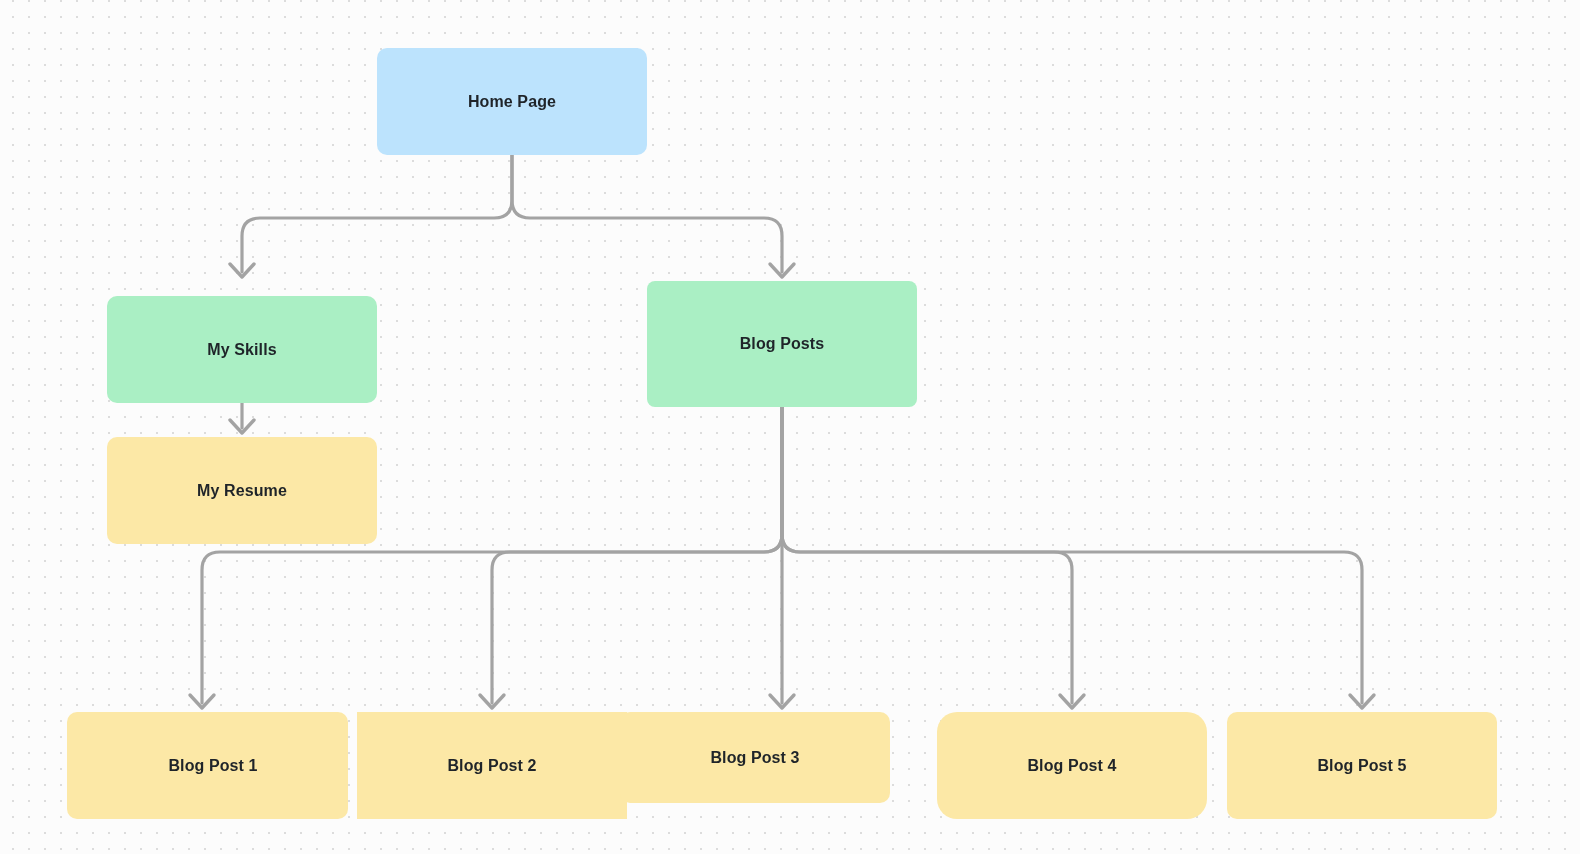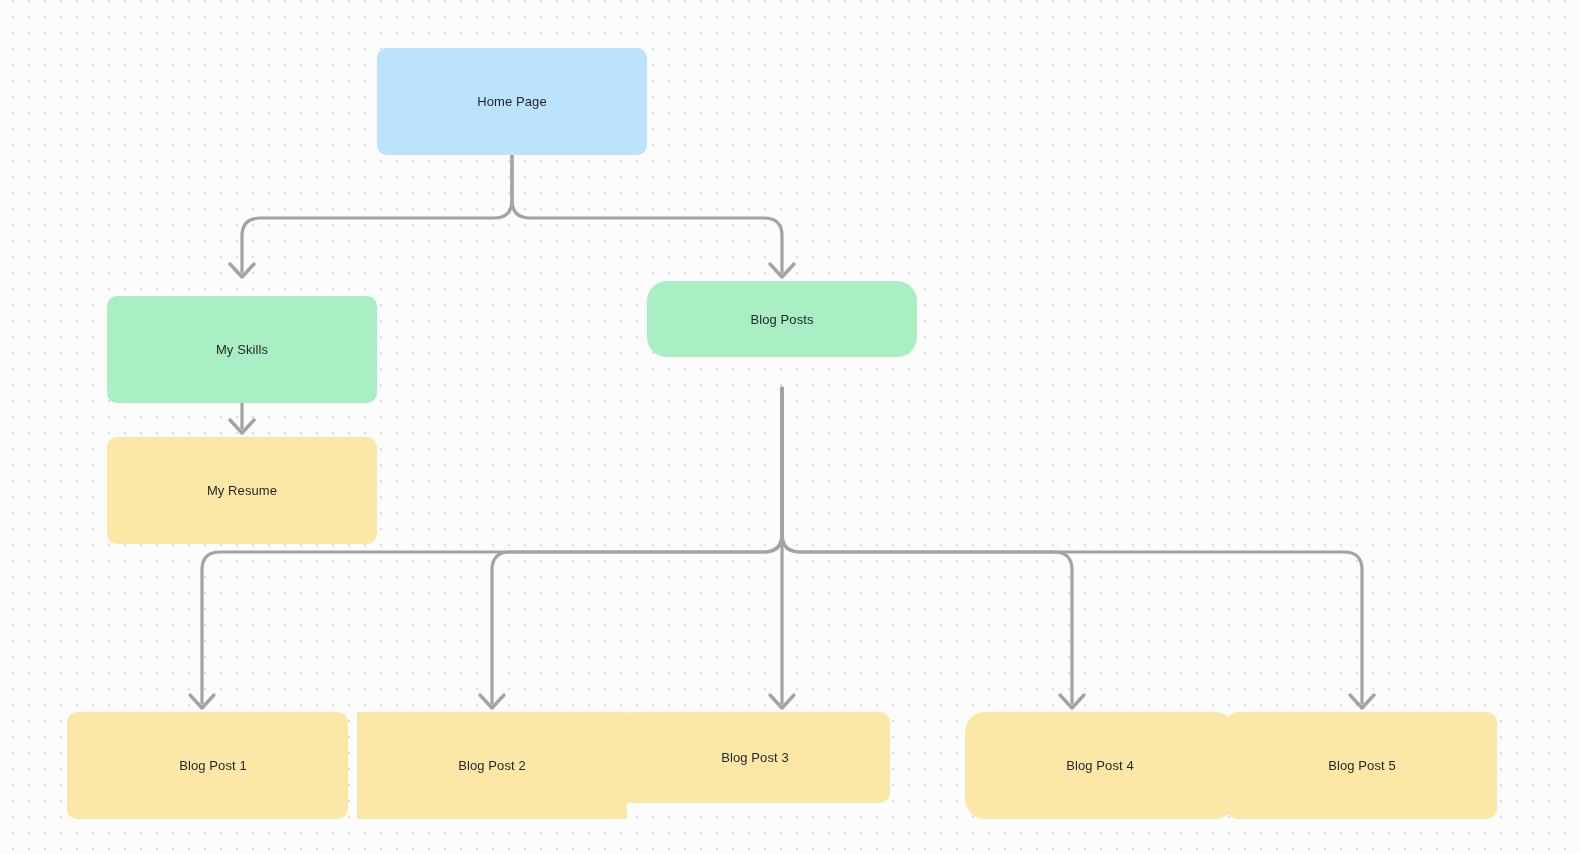--- a/index.html
+++ b/index.html
@@ -33,22 +33,22 @@
     stroke-width: 3.4;
     stroke-linecap: round;
     stroke-linejoin: round;
   }
   .node {
     position: absolute;
     border-radius: 10px;
     display: flex;
     align-items: center;
     justify-content: center;
-    font-weight: 400;
-    font-size: 13px;
+    font-weight: 700;
+    font-size: 16px;
     letter-spacing: 0.1px;
     user-select: none;
     cursor: pointer;
   }
   .node span {
     pointer-events: none;
   }
 </style>
 </head>
 <body>
@@ -88,35 +88,35 @@
         <polyline class="edge-arrow" points="1350,695 1362,708 1374,695" stroke="#a3a3a3"></polyline>
       </g>
     </svg>
   <div id="nodes">
       <div class="node" style="left: 377px; top: 48px; width: 270px; height: 107px; background: rgb(188, 227, 253); border-radius: 10px;">
         <span>Home Page</span>
       </div>
       <div class="node" style="left: 107px; top: 296px; width: 270px; height: 107px; background: rgb(170, 239, 196); border-radius: 10px;">
         <span>My Skills</span>
       </div>
-      <div class="node" style="left: 647px; top: 281px; width: 270px; height: 76px; background: rgb(170, 239, 196); border-radius: 20px;">
+      <div class="node" style="left: 647px; top: 281px; width: 270px; height: 126px; background: rgb(170, 239, 196); border-radius: 8px;">
         <span>Blog Posts</span>
       </div>
       <div class="node" style="left: 107px; top: 437px; width: 270px; height: 107px; background: rgb(252, 232, 166); border-radius: 10px; align-items: center;">
         <span>My Resume</span>
       </div>
       <div class="node" style="left: 67px; top: 712px; width: 270px; height: 107px; background: rgb(252, 232, 166); border-radius: 10px; padding-left: 11px;">
         <span>Blog Post 1</span>
       </div>
       <div class="node" style="left: 357px; top: 712px; width: 270px; height: 107px; background: rgb(252, 232, 166); border-radius: 0;">
         <span>Blog Post 2</span>
       </div>
       <div class="node" style="left: 620px; top: 712px; width: 270px; height: 91px; background: rgb(252, 232, 166); border-radius: 10px; text-align: right;">
         <span>Blog Post 3</span>
       </div>
-      <div class="node" style="left: 937px; top: 712px; width: 270px; height: 107px; background: rgb(252, 232, 166); border-radius: 20px; margin-left: 28px;">
+      <div class="node" style="left: 937px; top: 712px; width: 270px; height: 107px; background: rgb(252, 232, 166); border-radius: 20px;">
         <span>Blog Post 4</span>
       </div>
       <div class="node" style="left: 1227px; top: 712px; width: 270px; height: 107px; background: rgb(252, 232, 166); border-radius: 10px; justify-content: center;">
         <span>Blog Post 5</span>
       </div>
     </div>
 </div>
 
 </body></html>

